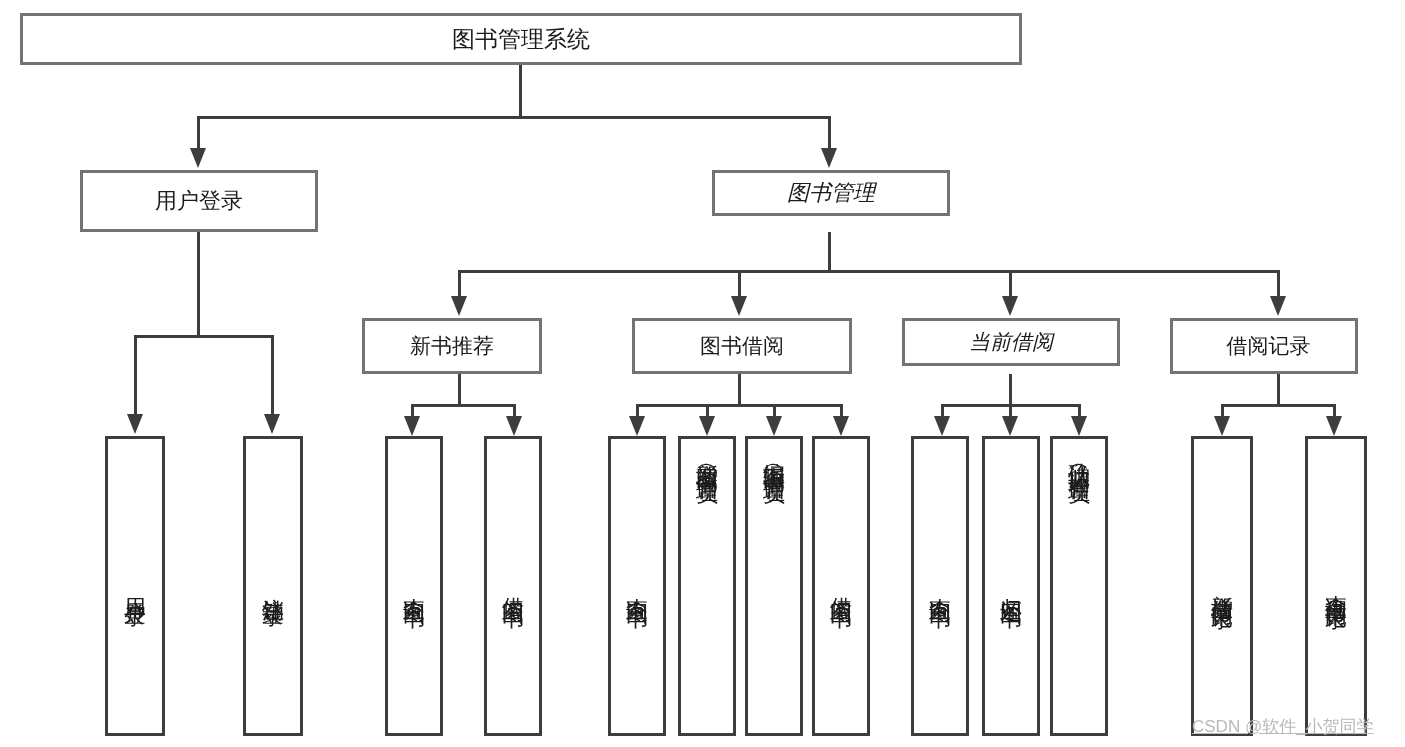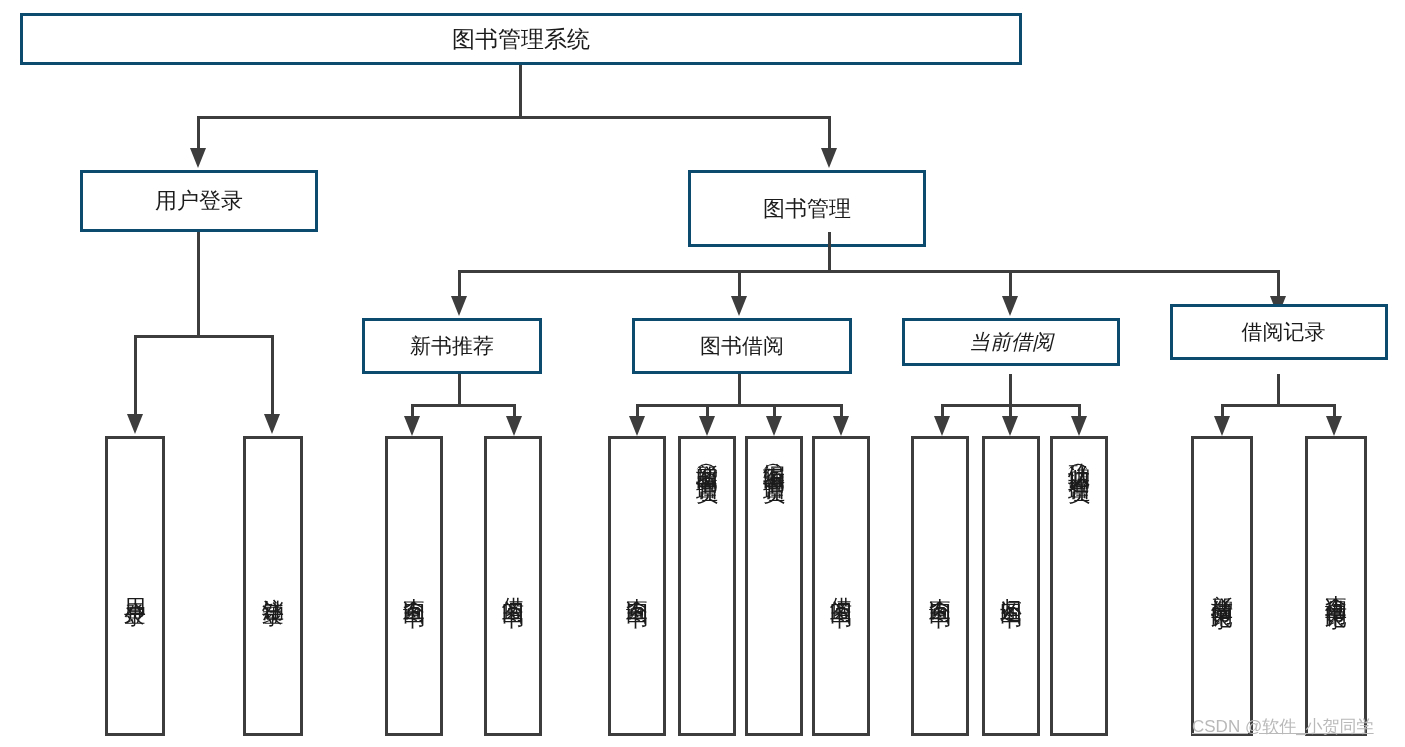--- a/index.html
+++ b/index.html
@@ -14,21 +14,21 @@
     position: relative;
     width: 1405px;
     height: 747px;
     background: #ffffff;
     overflow: hidden;
   }
   
   .node {
     position: absolute;
     box-sizing: border-box;
-    border: 3px solid #0c4a6e;
+    border: 3px solid #737373;
     background: #ffffff;
     color: #1b1b1b;
     display: flex;
     align-items: center;
     justify-content: center;
     text-align: center;
     line-height: 1.15;
   }
   .node.lvl0 { font-size: 23px; }
   .node.lvl1 { font-size: 22px; }
@@ -95,21 +95,21 @@
 
   <div class="hline" style="left:197px; top:116px; width:634px; height:3px;"></div>
 
   <div class="vline" style="left:197px; top:116px; width:3px; height:34px;"></div>
   <div class="arrow" style="left:190px; top:148px;"></div>
   <div class="vline" style="left:828px; top:116px; width:3px; height:34px;"></div>
   <div class="arrow" style="left:821px; top:148px;"></div>
 
   <div class="node lvl1" style="left:80px; top:170px; width:238px; height:62px;">用户登录</div>
 
-  <div class="node lvl1" style="left:688px; top:170px; width:238px; height:77px;">图书管理</div>
+  <div class="node lvl1" style="left:712px; top:170px; width:238px; height:46px;font-style:italic;">图书管理</div>
 
   <div class="vline" style="left:197px; top:232px; width:3px; height:103px;"></div>
   <div class="hline" style="left:134px; top:335px; width:137px; height:3px;"></div>
   <div class="vline" style="left:134px; top:335px; width:3px; height:81px;"></div>
   <div class="arrow" style="left:127px; top:414px;"></div>
   <div class="vline" style="left:271px; top:335px; width:3px; height:81px;"></div>
   <div class="arrow" style="left:264px; top:414px;"></div>
 
   <div class="vline" style="left:828px; top:232px; width:3px; height:38px;"></div>
   <div class="hline" style="left:458px; top:270px; width:822px; height:3px;"></div>
@@ -125,21 +125,21 @@
 
   <div class="vline" style="left:1277px; top:270px; width:3px; height:28px;"></div>
   <div class="arrow" style="left:1270px; top:296px;"></div>
 
   <div class="node lvl2" style="left:362px; top:318px; width:180px; height:56px;">新书推荐</div>
 
   <div class="node lvl2" style="left:632px; top:318px; width:220px; height:56px;">图书借阅</div>
 
   <div class="node lvl2" style="left:902px; top:318px; width:218px; height:48px;font-style:italic;">当前借阅</div>
 
-  <div class="node lvl2" style="left:1170px; top:304px; width:218px; height:56px;padding-left:9px;">借阅记录</div>
+  <div class="node lvl2" style="left:1170px; top:318px; width:188px; height:56px;padding-left:9px;">借阅记录</div>
 
   <div class="vline" style="left:458px; top:374px; width:3px; height:30px;"></div>
   <div class="hline" style="left:411px; top:404px; width:105px; height:3px;"></div>
   <div class="vline" style="left:411px; top:404px; width:3px; height:14px;"></div>
   <div class="arrow" style="left:404px; top:416px;"></div>
   <div class="vline" style="left:513px; top:404px; width:3px; height:14px;"></div>
   <div class="arrow" style="left:506px; top:416px;"></div>
 
   <div class="vline" style="left:738px; top:374px; width:3px; height:30px;"></div>
   <div class="hline" style="left:636px; top:404px; width:206px; height:3px;"></div>

